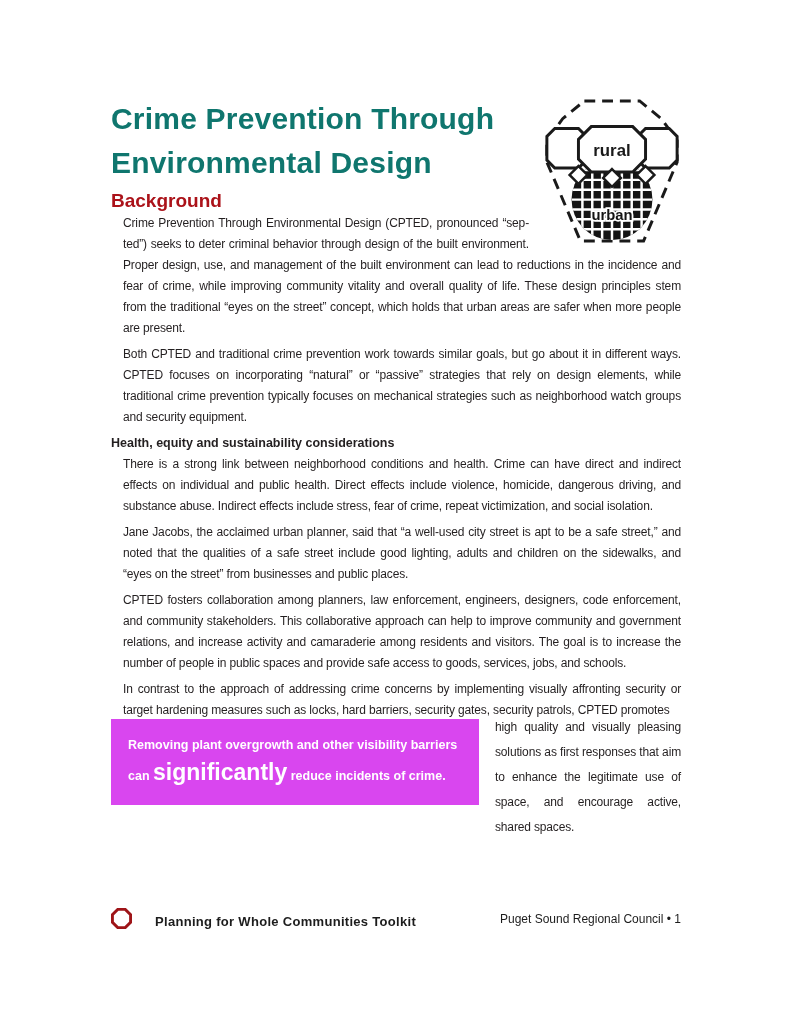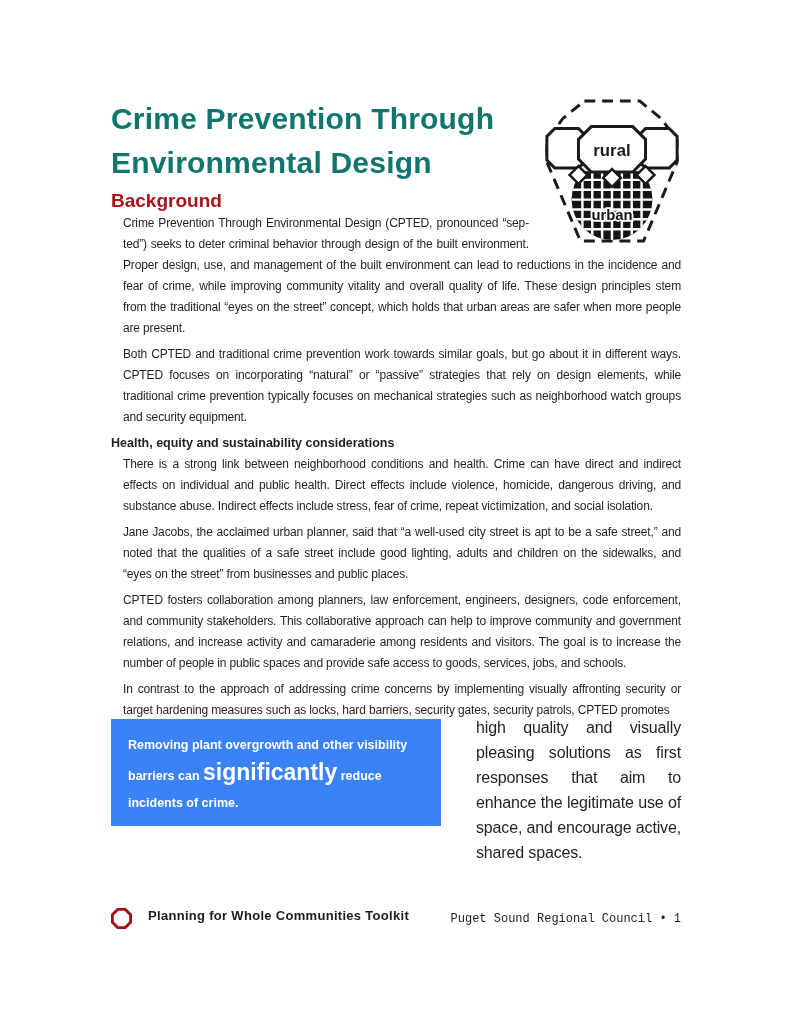--- a/index.html
+++ b/index.html
@@ -50,67 +50,65 @@
     margin:0 0 5px 12px;
     text-align:justify;
   }
   p.intro{margin-bottom:0;}
   .callout-row{
     display:flex;
     align-items:flex-start;
     margin-top:-2px;
   }
   .callout{
-    width:330px;
+    width:368px;
     min-height:86px;
     box-sizing:border-box;
-    background:#3b82f6;
+    background:#d946ef;
     color:#ffffff;
     padding:13px 17px 9px 17px;
     font-weight:bold;
     font-size:12.5px;
     line-height:27px;
     letter-spacing:0;
   }
   .callout .big{
     font-size:23px;
     line-height:27px;
   }
   .wrap-col{
     flex:1;
     margin-top:-4px;
-    padding-left:10px;
-    font-size:16px;
+    padding-left:16px;
+    font-size:12px;
     letter-spacing:-0.15px;
     line-height:25px;
     text-align:justify;
-    margin-left:25px;
   }
   .footer{
     position:absolute;
     left:111px;right:110px;top:908px;
     display:flex;
     align-items:center;
     justify-content:space-between;
   }
   .footer-left{
     display:flex;
-    align-items:flex-start;
-    gap:16px;
+    align-items:flex-end;
+    gap:23px;
   }
   .footer-left .label{
     font-size:13px;
     font-weight:bold;
     letter-spacing:0.3px;
     color:#1c1c1c;
   }
   .footer-right{
     font-size:12px;
     color:#1c1c1c;
-    font-family:Liberation Mono, monospace;
   }
 </style>
 </head>
 <body>
 
 <div class="page">
   <div class="content">
 
     <div class="logo-float">
       <svg viewBox="0 0 136 150" width="138" height="148">

